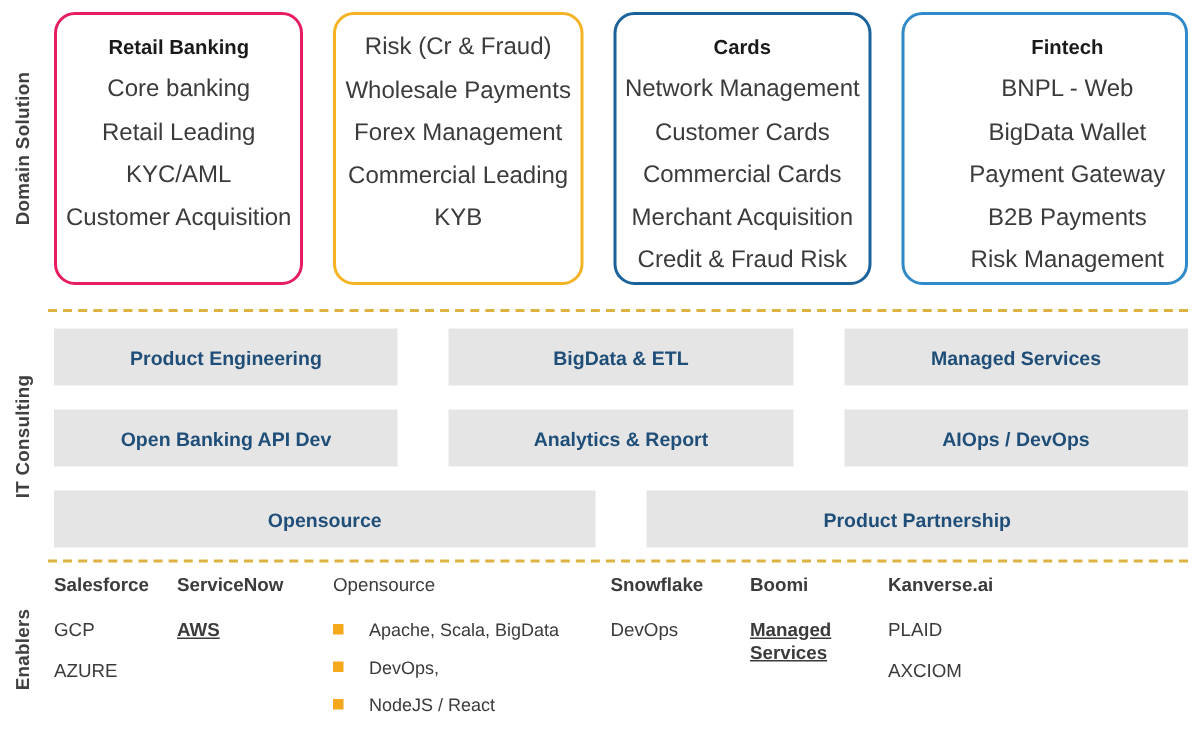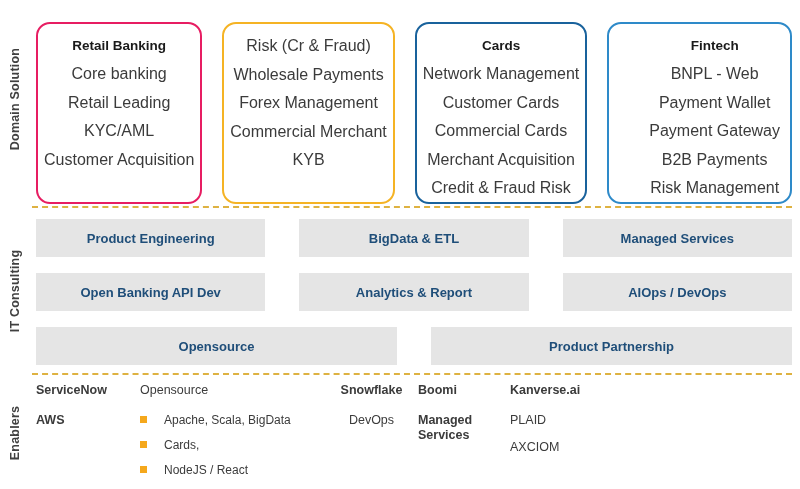--- a/index.html
+++ b/index.html
@@ -24,21 +24,21 @@
     white-space: nowrap;
   }
   .band-label span {
     transform: rotate(-90deg);
     display: block;
   }
 
   
   #domain-row {
     position: absolute;
-    left: 36px; top: 22px;
+    left: 36px; top: 8px;
     width: 756px; height: 182px;
     display: flex;
     gap: 20px;
   }
   .domain-card {
     flex: 1 1 0;
     border-radius: 14px;
     background: #ffffff;
     padding: 14px 6px 10px;
     display: flex; flex-direction: column; align-items: center;
@@ -101,39 +101,39 @@
   .enabler-col { display: flex; flex-direction: column; }
   .en-head {
     font-size: 12.5px; color: #3b3b3b;
     line-height: 1; margin-bottom: 16px; white-space: nowrap;
   }
   .en-head.bold { font-weight: bold; }
   .en-item {
     font-size: 12.5px; color: #3b3b3b;
     line-height: 1.25; margin-bottom: 12px; white-space: nowrap;
   }
-  .en-item.bold { font-weight: bold; }
+  .en-item.bold { font-weight: bold; text-decoration: underline; }
   .en-bullets { display: flex; flex-direction: column; }
   .en-bullet {
     display: flex; align-items: center;
     font-size: 12px; color: #3b3b3b;
     margin-bottom: 11px; white-space: nowrap; text-align: right;
   }
   .bullet-sq {
     width: 7px; height: 7px;
     background: #f5a81c;
     margin-right: 17px;
     flex: none;
   }
 
   
   .col-salesforce  { width: 82px; }
   .col-servicenow  { width: 104px; }
   .col-opensource  { width: 185px; }
-  .col-snowflake   { width: 93px; text-align: center; }
+  .col-snowflake   { width: 93px; }
   .col-boomi       { width: 92px; }
   .col-kanverse    { width: auto; }
 </style>
 </head>
 <body>
 
 <div id="root">
 
   <div class="band-label" id="label-domain" style="top:8px;height:182px;">
     <span>Domain Solution</span>
@@ -152,37 +152,37 @@
       <div class="card-item">Core banking</div>
       <div class="card-item">Retail Leading</div>
       <div class="card-item">KYC/AML</div>
       <div class="card-item">Customer Acquisition</div>
     </div>
 
     <div class="domain-card" style="border: 2.5px solid rgb(245, 179, 36);">
       <div class="card-item">Risk (Cr &amp; Fraud)</div>
       <div class="card-item">Wholesale Payments</div>
       <div class="card-item">Forex Management</div>
-      <div class="card-item">Commercial Merchant</div>
+      <div class="card-item">Commercial Leading</div>
       <div class="card-item">KYB</div>
     </div>
 
     <div class="domain-card" style="border: 2.5px solid rgb(25, 98, 156);">
       <div class="card-title">Cards</div>
       <div class="card-item">Network Management</div>
       <div class="card-item">Customer Cards</div>
       <div class="card-item">Commercial Cards</div>
       <div class="card-item">Merchant Acquisition</div>
       <div class="card-item">Credit &amp; Fraud Risk</div>
     </div>
 
     <div class="domain-card" style="border: 2.5px solid rgb(46, 138, 201); padding-left: 36px;">
       <div class="card-title">Fintech</div>
       <div class="card-item">BNPL - Web</div>
-      <div class="card-item">Payment Wallet</div>
+      <div class="card-item">BigData Wallet</div>
       <div class="card-item">Payment Gateway</div>
       <div class="card-item">B2B Payments</div>
       <div class="card-item">Risk Management</div>
     </div>
   </div>
 
   <div class="divider" id="divider-1"></div>
   <div class="divider" id="divider-2"></div>
 
   <div id="consult-grid">
@@ -197,36 +197,41 @@
       <div class="consult-box">AIOps / DevOps</div>
     </div>
     <div class="consult-row">
       <div class="consult-box">Opensource</div>
       <div class="consult-box">Product Partnership</div>
     </div>
   </div>
 
   <div id="enablers">
 
+    <div class="enabler-col col-salesforce">
+      <div class="en-head bold">Salesforce</div>
+      <div class="en-item">GCP</div>
+      <div class="en-item">AZURE</div>
+    </div>
 
     <div class="enabler-col col-servicenow">
       <div class="en-head bold">ServiceNow</div>
       <div class="en-item bold">AWS</div>
     </div>
 
     <div class="enabler-col col-opensource">
       <div class="en-head">Opensource</div>
       <div class="en-bullets">
         <div class="en-bullet">
           <span class="bullet-sq"></span>
           <span>Apache, Scala, BigData</span>
         </div>
         <div class="en-bullet">
           <span class="bullet-sq"></span>
-          <span>Cards,</span>
+          <span>DevOps,</span>
         </div>
         <div class="en-bullet">
           <span class="bullet-sq"></span>
           <span>NodeJS / React</span>
         </div>
       </div>
     </div>
 
     <div class="enabler-col col-snowflake">
       <div class="en-head bold">Snowflake</div>

